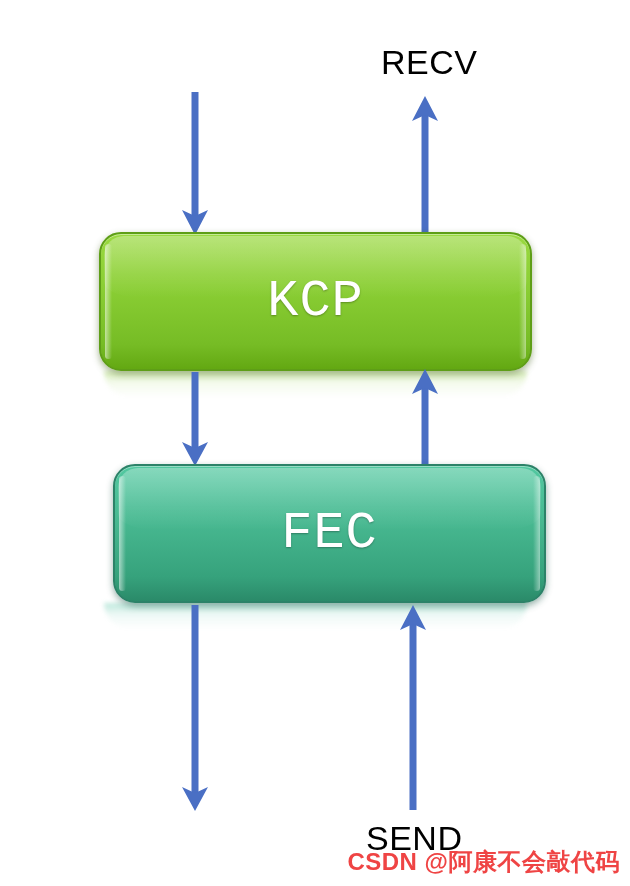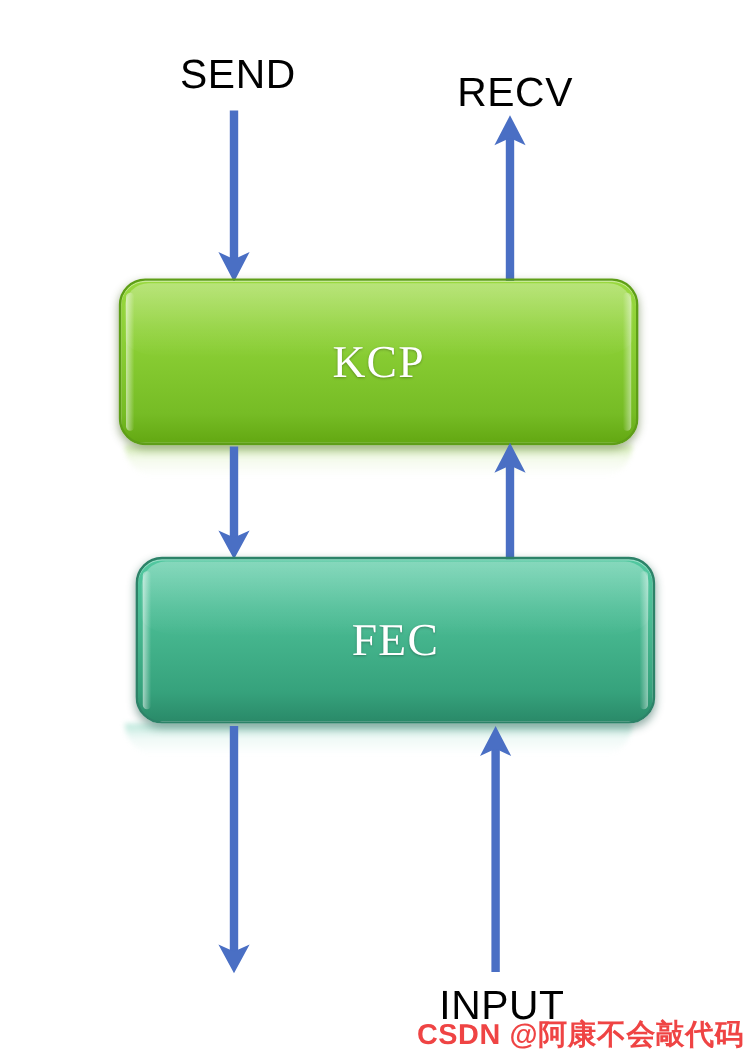--- a/index.html
+++ b/index.html
@@ -36,22 +36,22 @@
   .stack-box {
     position: absolute;
     border-radius: 22px;
     box-sizing: border-box;
     display: flex;
     align-items: center;
     justify-content: center;
   }
 
   .stack-box .box-label {
-    font-family: Liberation Serif, serif;
-    font-size: 38px;
+    font-family: Liberation Mono, monospace;
+    font-size: 52px;
     font-weight: 400;
     color: #ffffff;
     letter-spacing: 1px;
     text-shadow: 0 1px 2px rgba(0,0,0,0.30);
     line-height: 1;
     position: relative;
     z-index: 3;
     text-align: right;
   }
 
@@ -170,23 +170,22 @@
     white-space: nowrap;
     letter-spacing: 0.5px;
     font-weight: bold;
   }
 </style>
 </head>
 <body>
 
 <div id="canvas">
 
-  <div class="io-label" style="left:150px; top:45px;">SEND</div>
-
-  <div class="io-label" style="left:381px; top:45px;margin-top:15px;">RECV</div>
+
+  <div class="io-label" style="left:381px; top:45px;">RECV</div>
 
   <div class="arrow" style="left:180px; top:90px; width:30px; height:146px;">
     <svg width="30" height="146" viewBox="0 0 30 146">
       <line class="arrow-shaft" x1="15" y1="2" x2="15" y2="128"></line>
       <polygon class="arrow-head" points="15,145 2,120 15,126 28,120"></polygon>
     </svg>
   </div>
 
   <div class="arrow" style="left:410px; top:96px; width:30px; height:140px;">
     <svg width="30" height="140" viewBox="0 0 30 140">
@@ -233,17 +232,17 @@
   </div>
 
   <div class="arrow" style="left:398px; top:605px; width:30px; height:205px;">
     <svg width="30" height="205" viewBox="0 0 30 205">
       <line class="arrow-shaft" x1="15" y1="205" x2="15" y2="16"></line>
       <polygon class="arrow-head" points="15,0 2,25 15,19 28,25"></polygon>
     </svg>
   </div>
 
 
-  <div class="io-label" style="left:366px; top:821px;">INPUT</div>
+  <div class="io-label" style="left:366px; top:821px;">SEND</div>
 
   <div id="watermark">CSDN @阿康不会敲代码</div>
 
 </div>
 
 </body></html>

